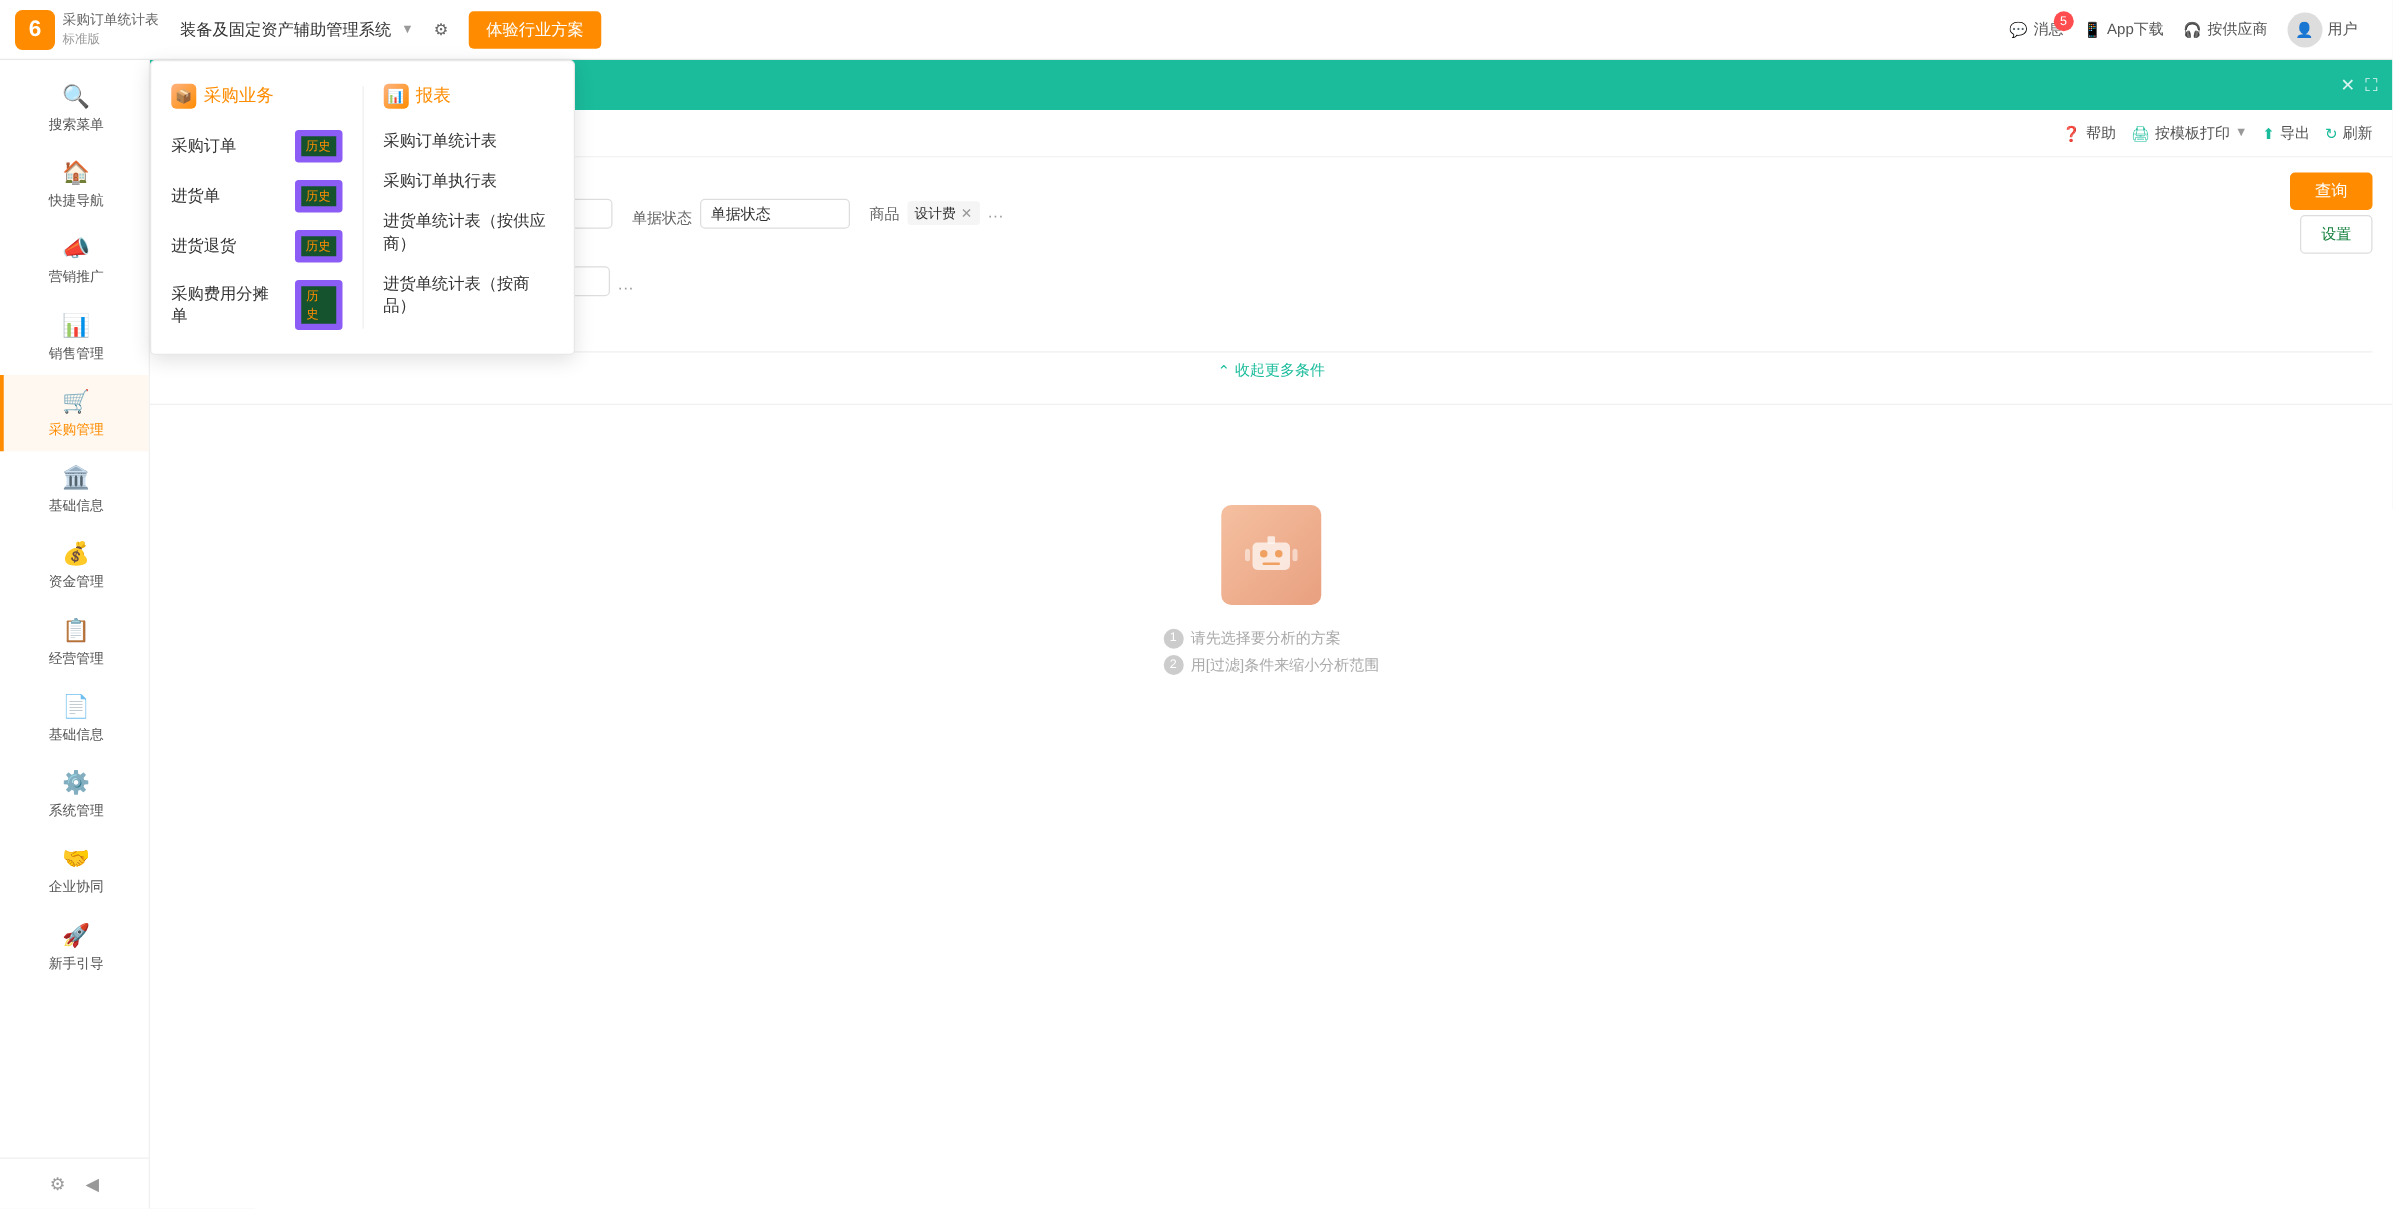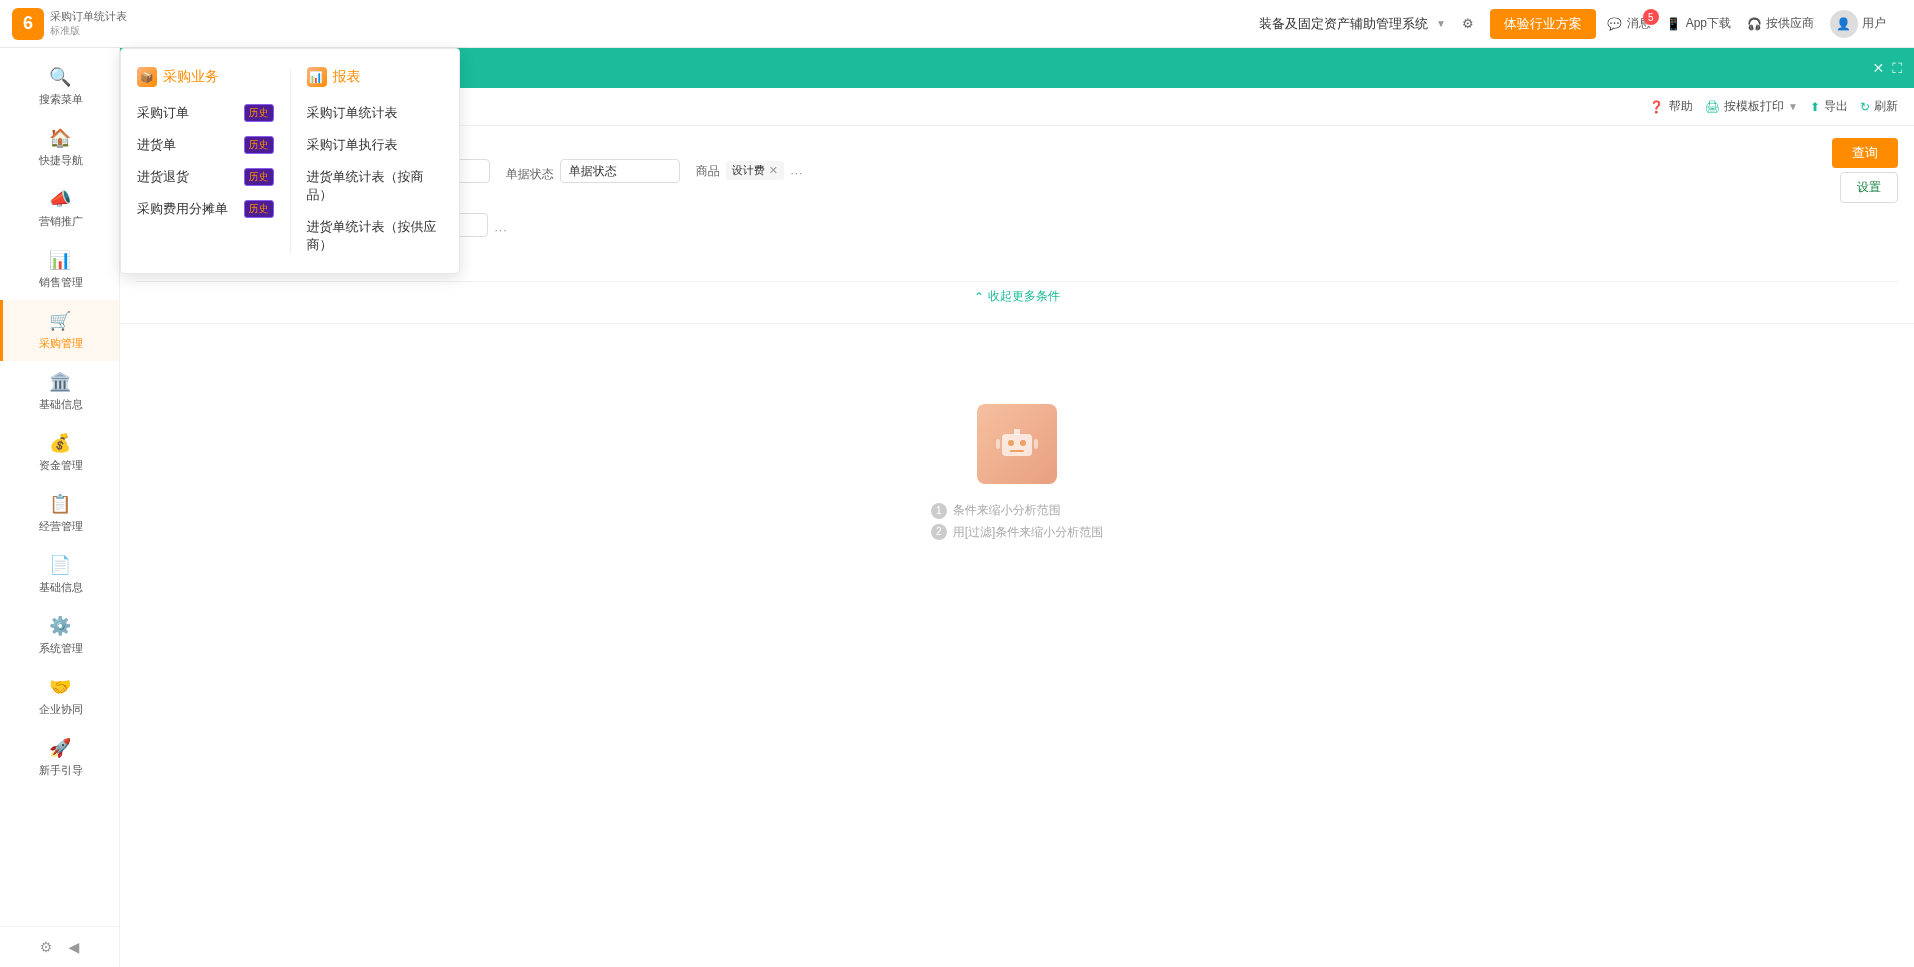--- a/index.html
+++ b/index.html
@@ -30,21 +30,20 @@
       color: #fff; font-size: 18px; font-weight: bold;
     }
     .logo-text { font-size: 11px; color: #666; line-height: 1.3; }
     .logo-sub { font-size: 10px; color: #999; }
     .header-middle {
       flex: 1;
       display: flex;
       align-items: center;
       gap: 8px;
       padding: 0 12px;
-      justify-content: flex-end;
     }
     .system-title {
       font-size: 13px; color: #333; font-weight: 500;
     }
     .dropdown-arrow { color: #999; font-size: 10px; cursor: pointer; }
     .settings-icon-btn {
       width: 28px; height: 28px;
       display: flex; align-items: center; justify-content: center;
       cursor: pointer; color: #666;
     }
@@ -288,22 +287,22 @@
       font-size: 11px; color: #fff;
     }
     .menu-item {
       display: flex; align-items: center; justify-content: space-between;
       padding: 7px 8px;
       font-size: 13px; color: #333; cursor: pointer;
       border-radius: 3px;
       gap: 10px;
     }
     .menu-item-badge {
-      background: #4c1d95; color: #ff8c00;
-      border: 1px solid #8b5cf6; border-radius: 3px;
+      background: #14532d; color: #ff8c00;
+      border: 5px solid #8b5cf6; border-radius: 3px;
       font-size: 10px; padding: 1px 4px;
     }
     .spacer { flex: 1; }
   </style>
 </head>
 <body>
 
 <div class="top-header">
   <div class="logo-area">
     <div class="logo-icon">6</div>
@@ -521,21 +520,21 @@
               <rect x="18" y="31" width="14" height="2" rx="1" fill="#f0a060"></rect>
               <rect x="22" y="10" width="6" height="6" rx="1" fill="#fff" opacity="0.7"></rect>
               <rect x="4" y="20" width="4" height="10" rx="2" fill="#fff" opacity="0.5"></rect>
               <rect x="42" y="20" width="4" height="10" rx="2" fill="#fff" opacity="0.5"></rect>
             </svg>
           </div>
         </div>
         <div class="empty-hint">
           <div class="hint-item">
             <span class="hint-num">1</span>
-            <span>条件来缩小分析范围</span>
+            <span>请先选择要分析的方案</span>
           </div>
           <div class="hint-item">
             <span class="hint-num">2</span>
             <span>用[过滤]条件来缩小分析范围</span>
           </div>
         </div>
       </div>
 
     </div>
   </div>
@@ -575,21 +574,21 @@
         <div class="menu-section-icon" style="background:linear-gradient(135deg:#ffd080,#ffb340);">📊</div>
         <span>报表</span>
       </div>
       <div class="menu-item">
         <span>采购订单统计表</span>
       </div>
       <div class="menu-item">
         <span>采购订单执行表</span>
       </div>
       <div class="menu-item">
+        <span>进货单统计表（按供应商）</span>
+      </div>
+      <div class="menu-item">
         <span>进货单统计表（按商品）</span>
-      </div>
-      <div class="menu-item">
-        <span>进货单统计表（按供应商）</span>
       </div>
     </div>
 
   </div>
 </div>
 
 </body></html>

